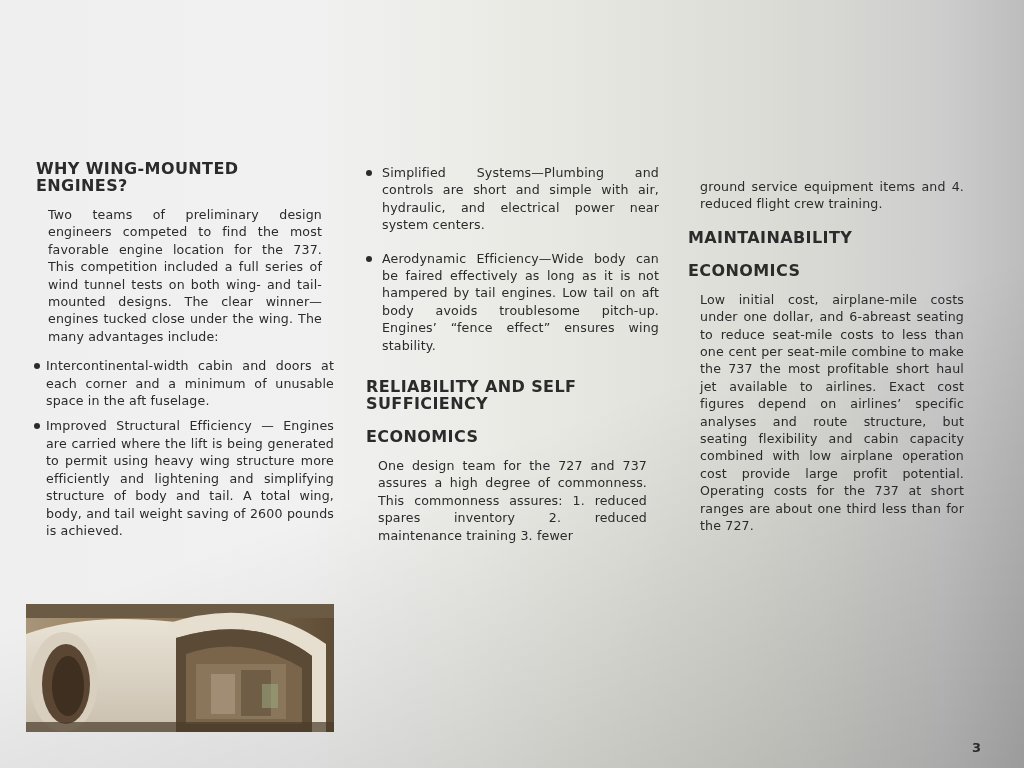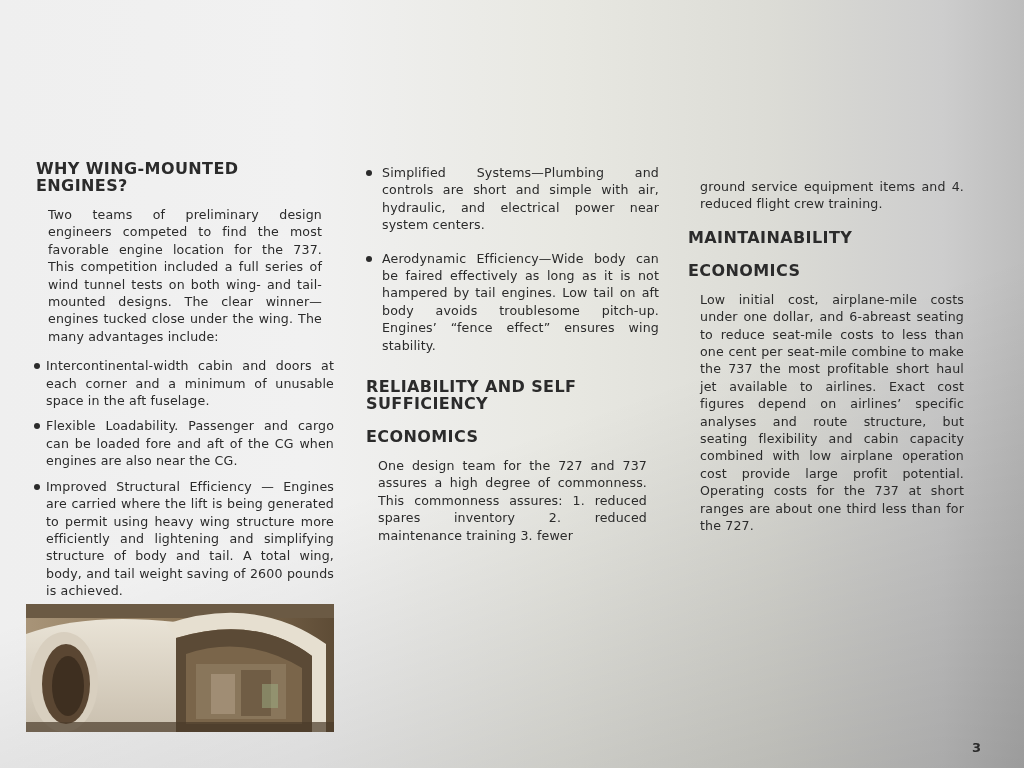--- a/index.html
+++ b/index.html
@@ -100,24 +100,20 @@
   <div class="col col1">
     <h2>WHY WING-MOUNTED ENGINES?</h2>
     <p>Two teams of preliminary design engineers competed to find the most favorable engine location for the 737. This competition included a full series of wind tunnel tests on both wing- and tail-mounted designs. The clear winner—engines tucked close under the wing. The many advantages include:</p>
     <ul class="bullets">
       <li>
         <span class="dot"></span>
         <span>Intercontinental-width cabin and doors at each corner and a minimum of unusable space in the aft fuselage.</span>
       </li>
       <li>
         <span class="dot"></span>
-        <span>Flexible Loadability. Passenger and cargo can be loaded fore and aft of the CG when engines are also near the CG.</span>
-      </li>
-      <li>
-        <span class="dot"></span>
         <span>Improved Structural Efficiency — Engines are carried where the lift is being generated to permit using heavy wing structure more efficiently and lightening and simplifying structure of body and tail. A total wing, body, and tail weight saving of 2600 pounds is achieved.</span>
       </li>
     </ul>
   </div>
 
   <div class="col col2">
     <ul class="bullets">
       <li>
         <span class="dot"></span>
         <span>Simplified Systems—Plumbing and controls are short and simple with air, hydraulic, and electrical power near system centers.</span>

